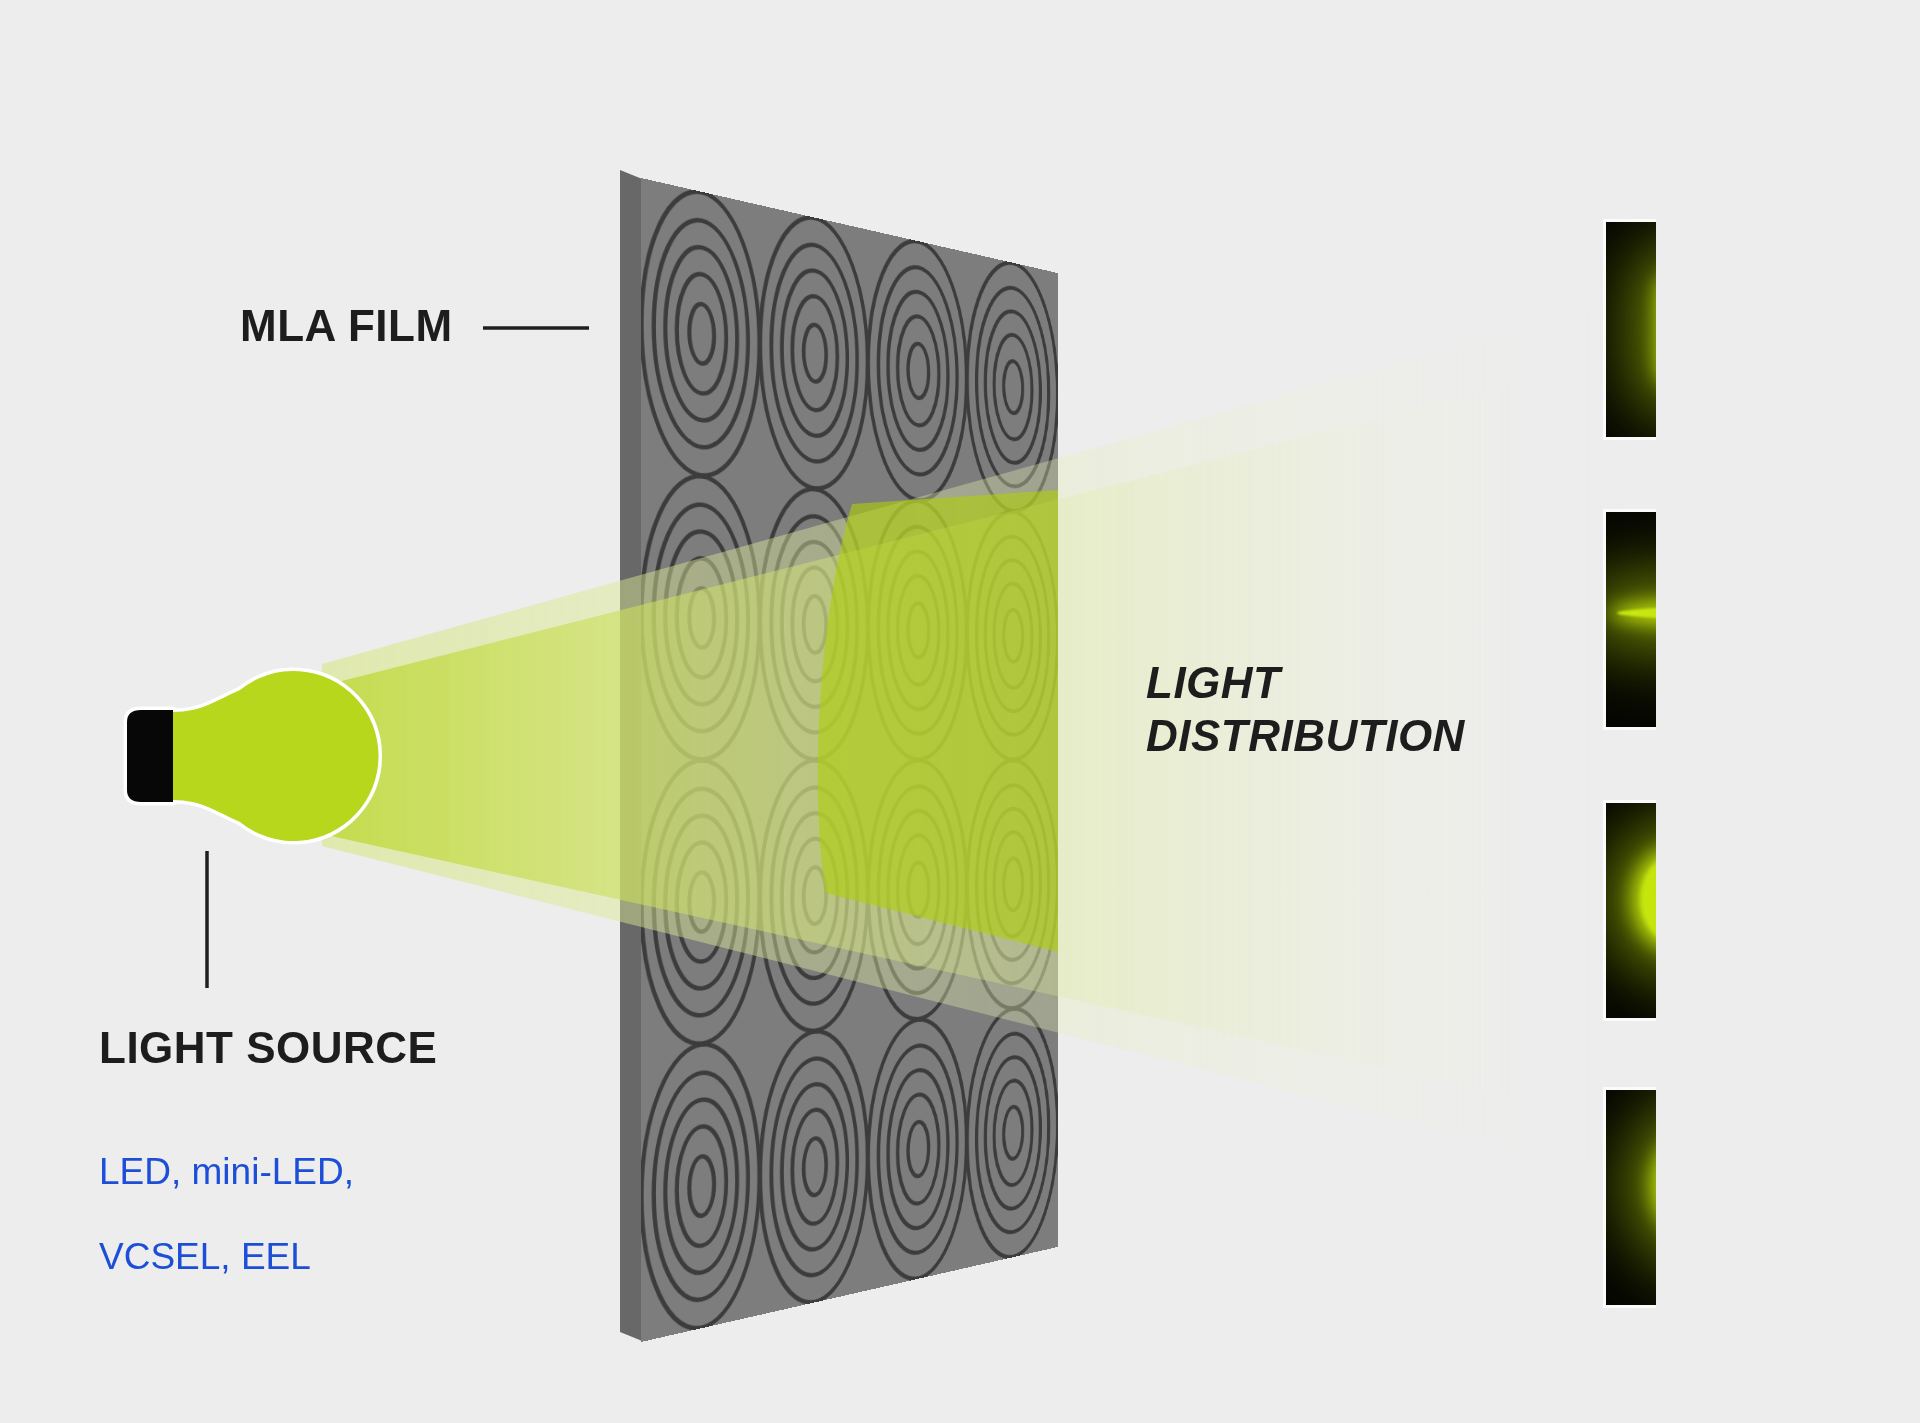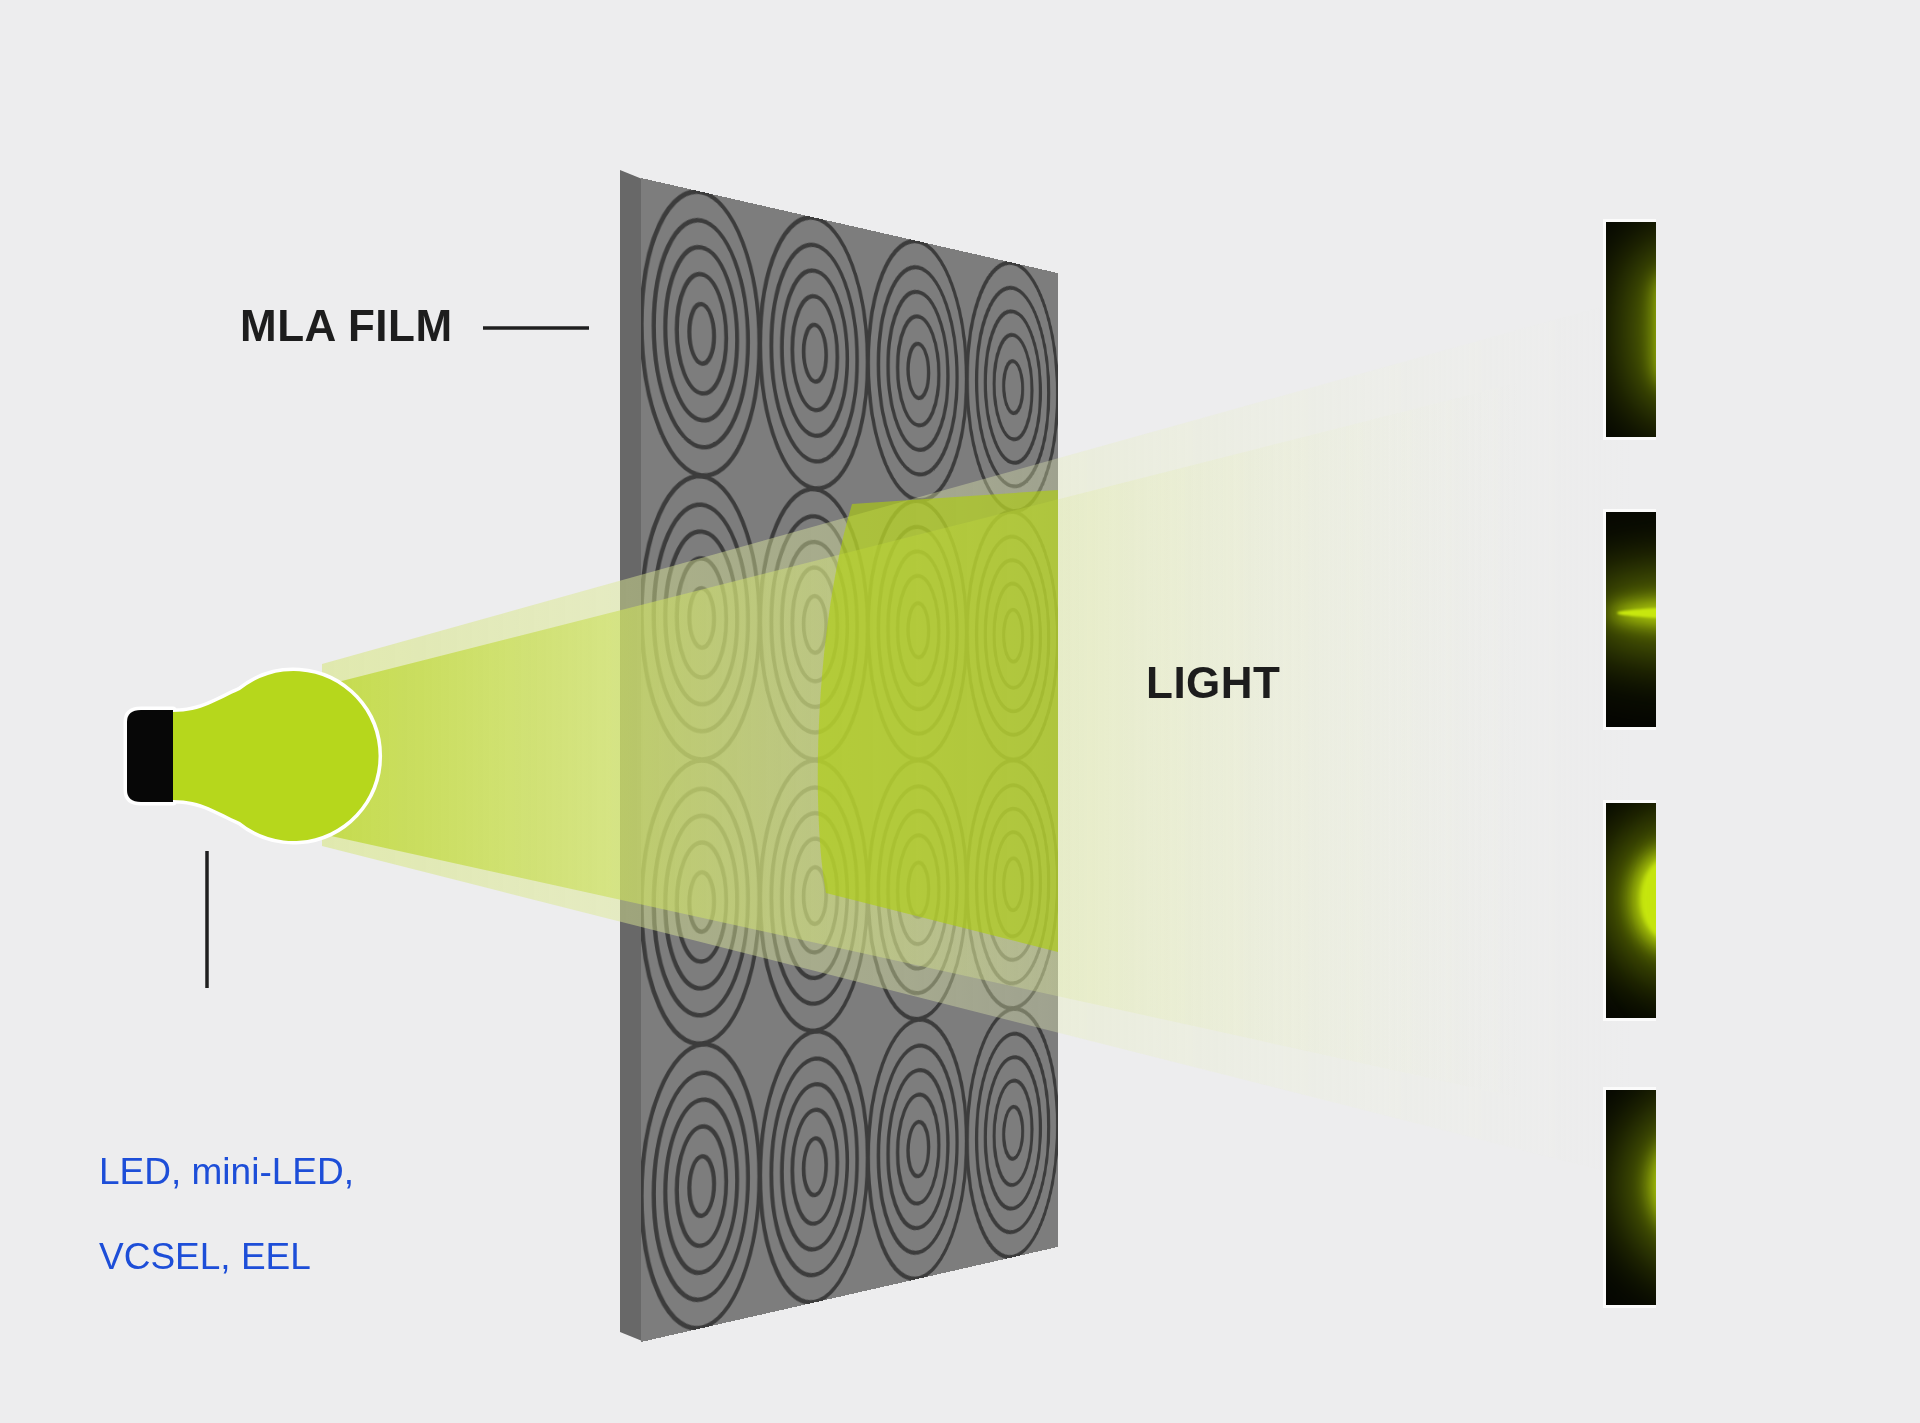--- a/index.html
+++ b/index.html
@@ -32,21 +32,21 @@
         box-shadow:0 0 18px 8px rgba(200,231,14,.85),
                    0 0 55px 28px rgba(186,219,10,.45),
                    0 0 95px 55px rgba(170,205,8,.22);}
   
   .label{position:absolute;font-weight:700;font-size:44px;line-height:1;
          letter-spacing:.5px;color:var(--text);white-space:nowrap;}
   .sublabel{position:absolute;font-weight:400;font-size:37px;line-height:48px;
             color:#1d4ed8;white-space:nowrap;}
   .dist-label{position:absolute;left:1146px;top:656px;font-weight:700;
               font-size:44px;line-height:53px;letter-spacing:.5px;
-              color:var(--text);}
+              color:var(--text);font-style:italic;}
   .dist-label span{display:block;}
 </style>
 </head>
 <body>
 
 <div class="canvas">
 
   <div class="panel-side"></div>
   <div class="panel-front">
     <svg id="lens-rings" viewBox="0 0 530 1164" preserveAspectRatio="none">
@@ -182,23 +182,25 @@
         <div class="spot" style="width: 68px; height: 88px; left: 34px; top: 52px; border-radius: 50%; background: rgb(200, 231, 14);"></div>
         <div class="spot" style="width: 52px; height: 67px; left: 124px; top: 61.5px; border-radius: 50%; background: rgb(200, 231, 14);"></div>
       </div>
     <div class="dist-square" style="top: 1090px;">
         <div class="spot" style="width: 114px; height: 114px; left: 53px; top: 38px; border-radius: 50%; background: rgb(200, 231, 14);"></div>
       </div>
   </div>
 
   <div class="label" style="left:240px;top:304px;">MLA FILM</div>
 
+  <div class="label" style="left:99px;top:1026px;">LIGHT SOURCE</div>
 
   <div class="sublabel" style="left:99px;top:1148px;">
     <span style="display:block;">LED, mini-LED,</span>
     <span style="display:block;margin-top:37px;">VCSEL, EEL</span>
   </div>
 
   <div class="dist-label">
     <span>LIGHT</span>
+    <span>DISTRIBUTION</span>
   </div>
 
 </div>
 
 </body></html>

